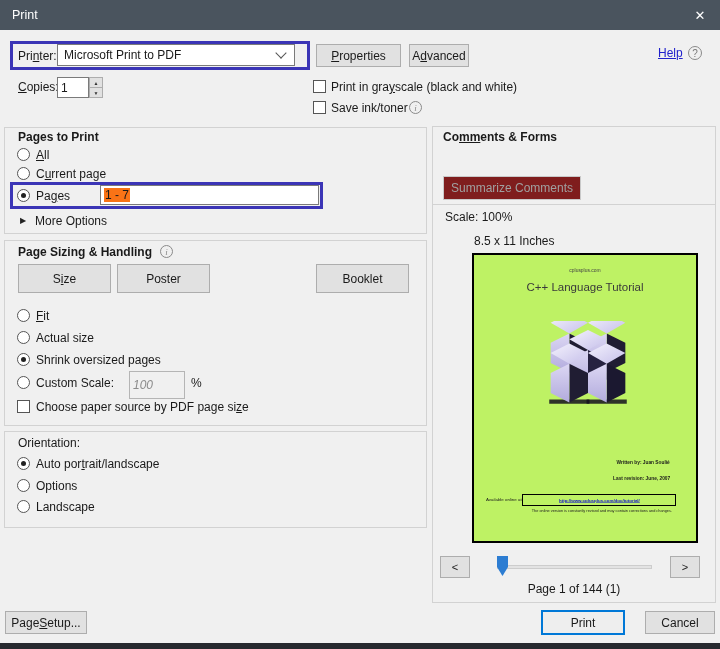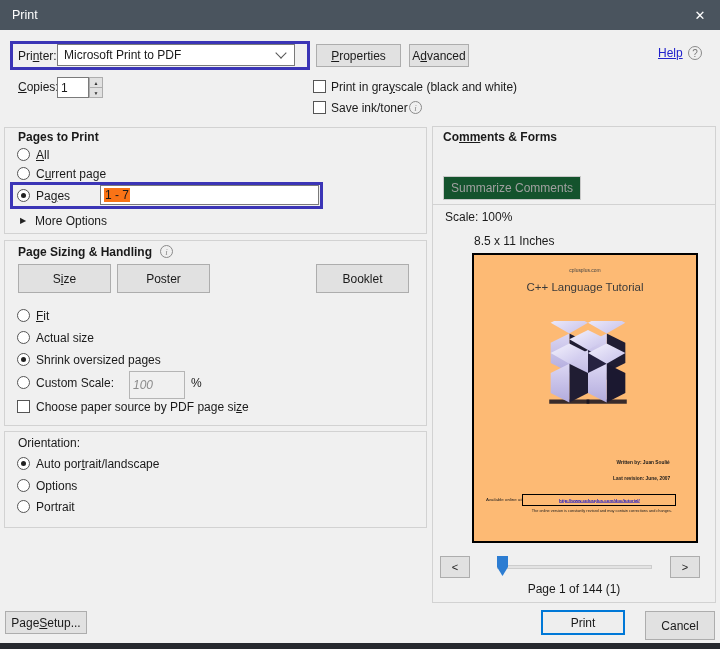--- a/index.html
+++ b/index.html
@@ -6,21 +6,21 @@
     font-family:"Liberation Sans","DejaVu Sans",sans-serif;font-size:12px;color:#1a1a1a;}
   .abs{position:absolute;box-sizing:border-box;}
   #dialog{position:relative;width:720px;height:649px;background:#f0f0f0;}
   .titlebar{left:0;top:0;width:720px;height:30px;background:#4a545e;color:#fff;}
   .titlebar .t{position:absolute;left:12px;top:8px;font-size:12.5px;}
   .close{position:absolute;right:8px;top:5px;width:24px;height:20px;color:#fff;
     font-size:13px;display:flex;align-items:center;justify-content:center;cursor:default;}
   .annot{border:3px solid #3b35b6;background:transparent;pointer-events:none;}
   .btn{background:#e1e1e1;border:1px solid #adadad;display:flex;align-items:center;
     justify-content:center;font-size:12px;color:#1a1a1a;}
-  .btn.disabled{background:#14532d;border-color:#c9c9c9;color:#a0a0a0;}
+  .btn.disabled{background:#7f1d1d;border-color:#c9c9c9;color:#a0a0a0;}
   .groupbox{border:1px solid #d2d2d2;}
   .heading{font-weight:bold;}
   .dropdown{background:#fff;border:1px solid #7a7a7a;display:flex;align-items:center;}
   .dropdown .txt{padding-left:6px;flex:1;white-space:nowrap;overflow:hidden;}
   .chev{width:7px;height:7px;border-right:1.4px solid #555;border-bottom:1.4px solid #555;
     transform:rotate(45deg);margin-right:9px;margin-top:-4px;}
   .text-input{background:#fff;border:1px solid #7a7a7a;display:flex;align-items:center;padding-left:3px;}
   .text-input.disabled{background:#f0f0f0;border-color:#b5b5b5;color:#8c8c8c;}
   .sel-text{background:#f97316;padding:0 1px;}
   .radio{width:13px;height:13px;border-radius:50%;border:1px solid #555;background:#fff;
@@ -29,21 +29,21 @@
   .checkbox{width:13px;height:13px;border:1px solid #555;background:#fff;}
   .info-icon{width:13px;height:13px;border-radius:50%;border:1px solid #8a8a8a;color:#8a8a8a;
     font-size:9px;display:flex;align-items:center;justify-content:center;font-style:italic;
     font-family:"Liberation Serif",serif;}
   .q-icon{width:14px;height:14px;border-radius:50%;border:1px solid #8a8a8a;color:#777;
     font-size:10px;display:flex;align-items:center;justify-content:center;}
   .help-link{color:#2020cc;text-decoration:underline;}
   .tri{font-size:8px;color:#222;}
   .spin{border:1px solid #adadad;background:#e1e1e1;display:flex;align-items:center;
     justify-content:center;font-size:5px;color:#333;}
-  .preview-page{background:#fdba74;border:2px solid #000;}
+  .preview-page{background:#bef264;border:2px solid #000;}
   .tinyc{position:absolute;width:100%;text-align:center;transform-origin:50% 0;}
   u{text-decoration:underline;}
   .slider-track{background:#e3e3e3;border:1px solid #cdcdcd;}
   .slider-thumb{background:#2d7dd2;clip-path:polygon(0 0,100% 0,100% 55%,50% 100%,0 55%);}
   .bottom-bar{background:#26292e;}
 </style>
 </head>
 <body>
 
 <div id="dialog">
@@ -121,21 +121,21 @@
   <div class="abs checkbox" style="left:17px;top:400px;"></div>
   <div class="abs" style="left:36px;top:400px;">Choose paper source by PDF page si<u>z</u>e</div>
 
   <div class="abs groupbox" style="left:4px;top:431px;width:423px;height:97px;"></div>
   <div class="abs" style="left:18px;top:436px;">Orientation:</div>
   <div class="abs radio sel" style="left:17px;top:457px;"></div>
   <div class="abs" style="left:36px;top:457px;">Auto por<u>t</u>rait/landscape</div>
   <div class="abs radio" style="left:17px;top:479px;"></div>
   <div class="abs" style="left:36px;top:479px;">Options</div>
   <div class="abs radio" style="left:17px;top:500px;"></div>
-  <div class="abs" style="left:36px;top:500px;">Portrait</div>
+  <div class="abs" style="left:36px;top:500px;">Landscape</div>
 
   <div class="abs groupbox" style="left:432px;top:126px;width:284px;height:477px;"></div>
   <div class="abs" style="left:432px;top:204px;width:284px;height:1px;background:#d2d2d2;"></div>
 
   <div class="abs heading" style="left:443px;top:130px;">Co<u>mm</u>ents &amp; Forms</div>
   <div class="abs btn disabled" style="left:443px;top:176px;width:138px;height:24px;">Summarize Comments</div>
 
   <div class="abs" style="left:445px;top:210px;">Scale: 100%</div>
   <div class="abs" style="left:474px;top:234px;">8.5 x 11 Inches</div>
 
@@ -195,16 +195,16 @@
   </div>
 
   <div class="abs btn" style="left:440px;top:556px;width:30px;height:22px;font-size:11px;">&lt;</div>
   <div class="abs btn" style="left:670px;top:556px;width:30px;height:22px;font-size:11px;">&gt;</div>
   <div class="abs slider-track" style="left:497px;top:565px;width:155px;height:4px;"></div>
   <div class="abs slider-thumb" style="left:497px;top:556px;width:11px;height:20px;"></div>
   <div class="abs" style="left:432px;top:582px;width:284px;text-align:center;">Page 1 of 144 (1)</div>
 
   <div class="abs btn" style="left:5px;top:611px;width:82px;height:23px;">Page <u>S</u>etup...</div>
   <div class="abs btn" style="left:541px;top:610px;width:84px;height:25px;border:2px solid #0078d7;background:#eeeeee;">Print</div>
-  <div class="abs btn" style="left:645px;top:611px;width:70px;height:29px;">Cancel</div>
+  <div class="abs btn" style="left:645px;top:611px;width:70px;height:23px;">Cancel</div>
 
   <div class="abs bottom-bar" style="left:0;top:643px;width:720px;height:6px;"></div>
 </div>
 
 </body></html>

